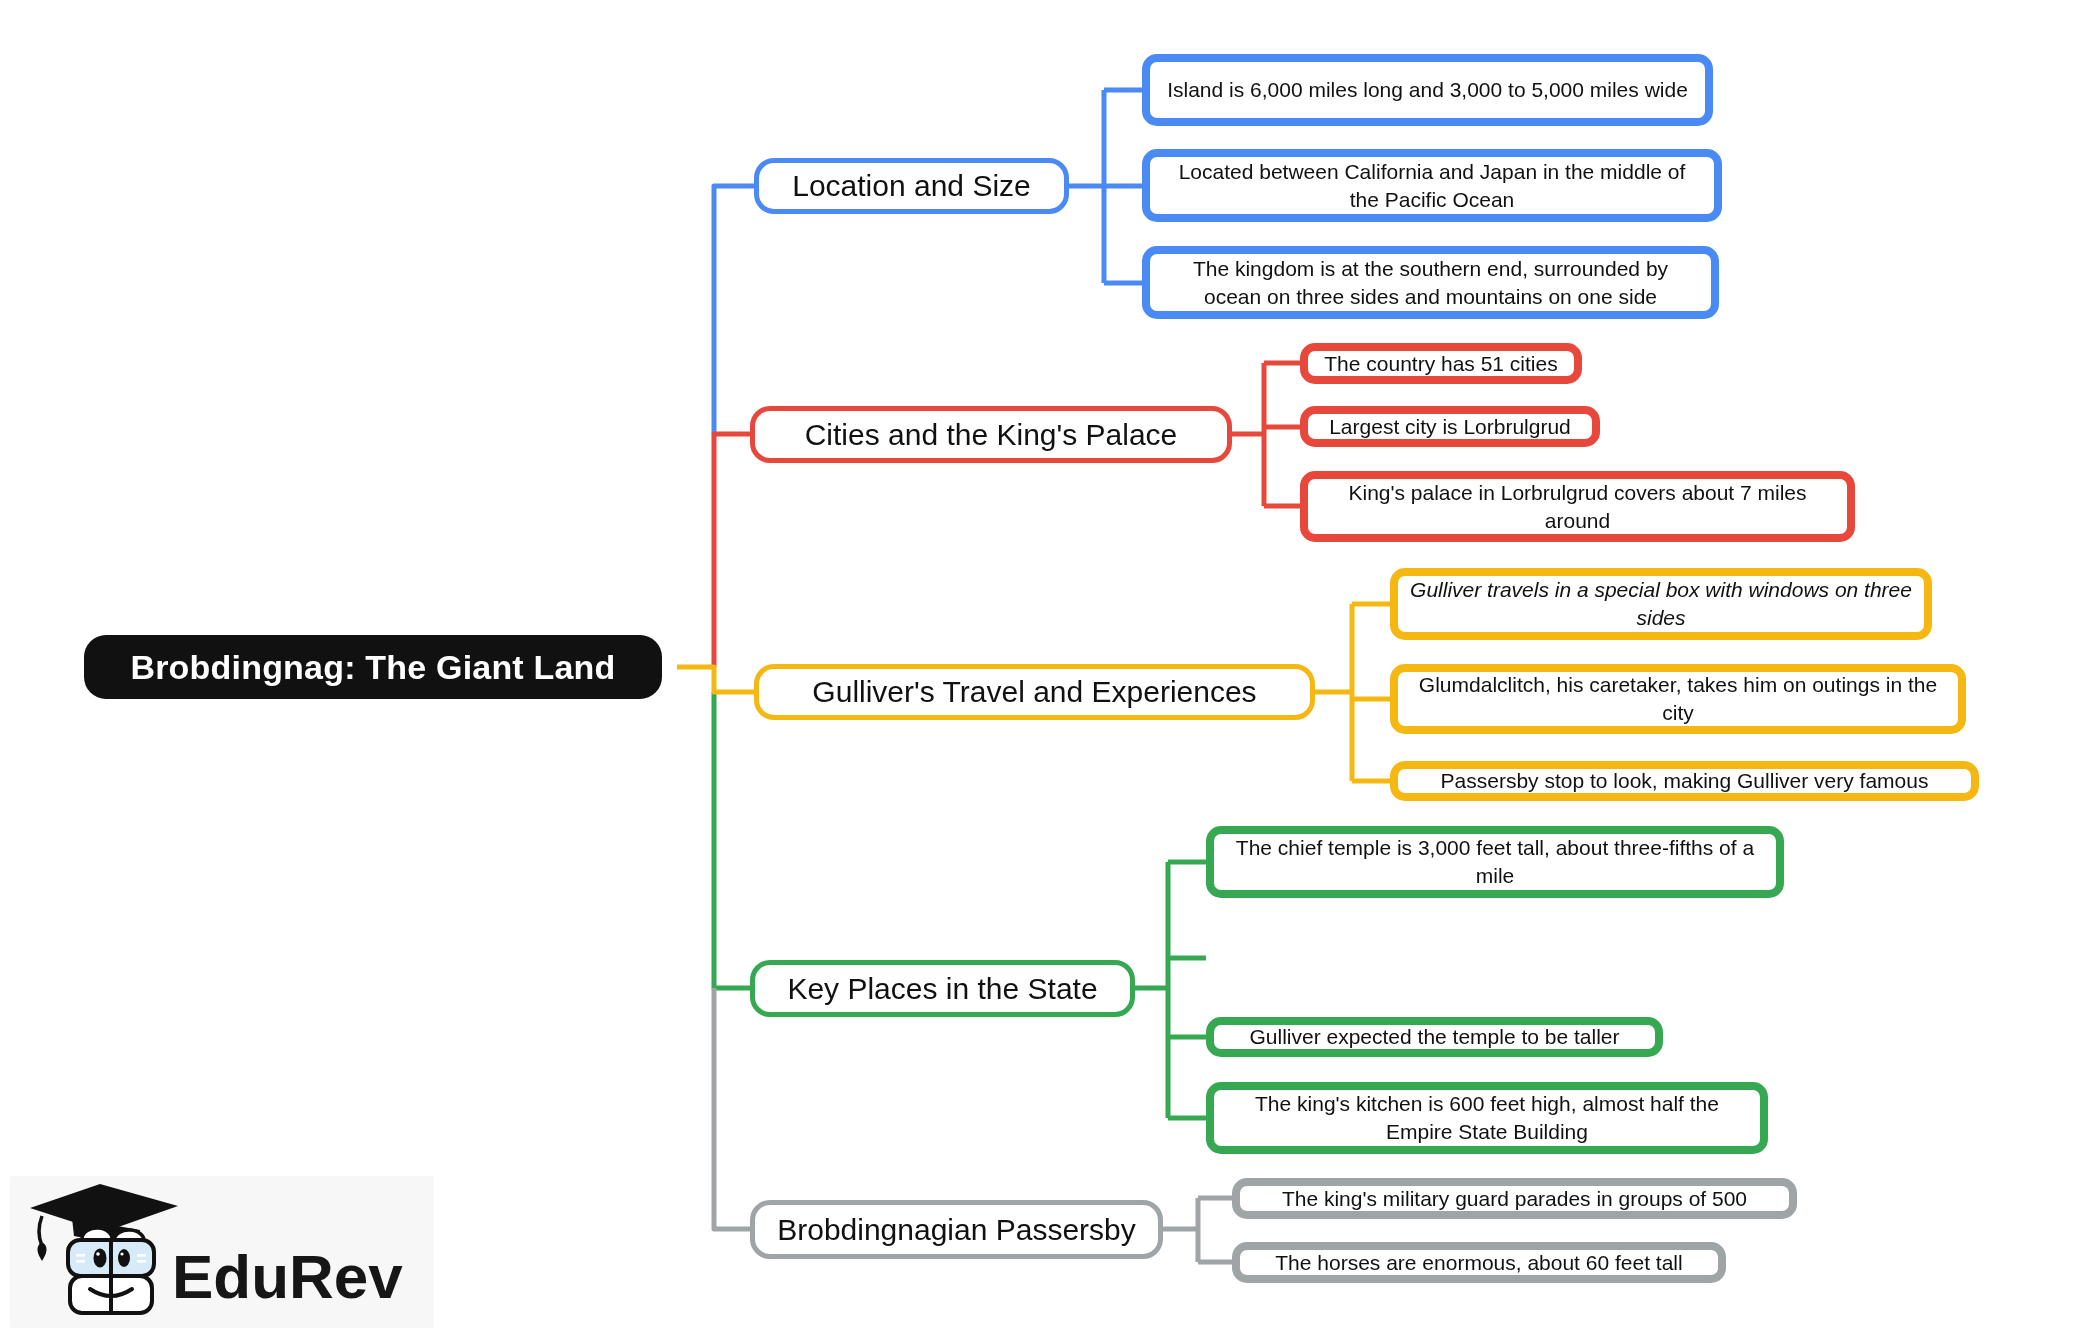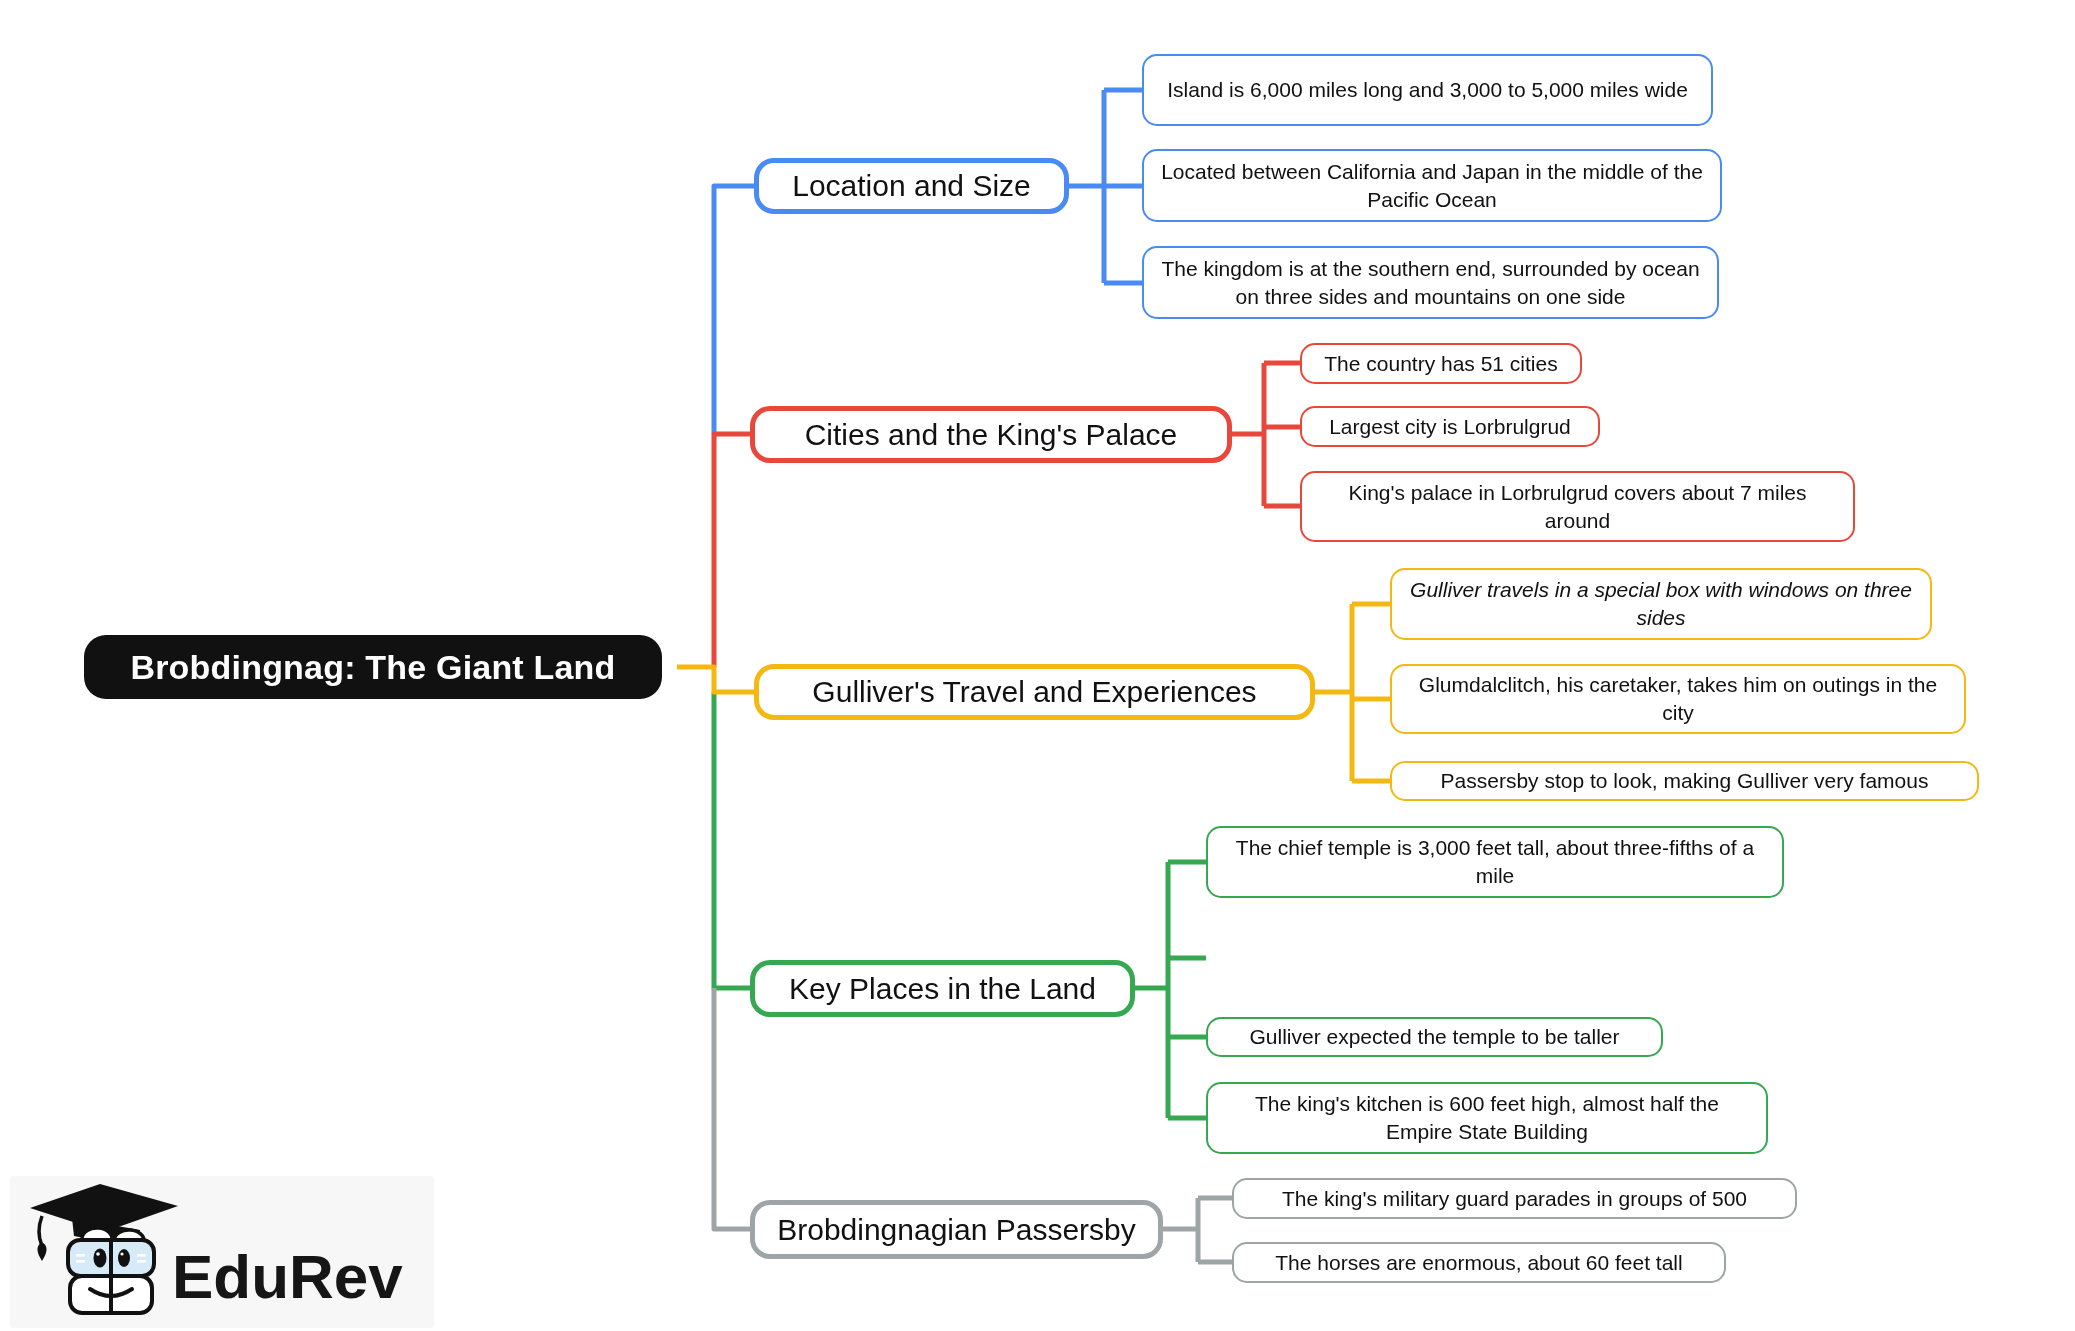--- a/index.html
+++ b/index.html
@@ -27,21 +27,21 @@
     z-index:3;
   }
   .topic{
     border:5px solid #000000;
     border-radius:20px;
     font-size:30px;
     white-space:nowrap;
     z-index:2;
   }
   .child{
-    border:2px solid #1d4ed8;
+    border:8px solid #1d4ed8;
     border-radius:15px;
     font-size:21px;
     line-height:1.32;
     padding:0 12px;
     z-index:2;
   }
   .c-blue{border-color:#4a8af4;}
   .c-red{border-color:#e8483b;}
   .c-yellow{border-color:#f5b712;}
   .c-green{border-color:#36a852;}
@@ -62,21 +62,21 @@
       <path stroke="#9fa4a6" d="M714 988 V1229 H750 M1163 1229 H1198 M1198 1198 V1262 M1198 1198 H1232 M1198 1262 H1232"></path>
       <path stroke="#f5b712" d="M677 667 H714 V692 H754 M1315 692 H1352 M1352 604 V781 M1352 604 H1390 M1352 699 H1390 M1352 781 H1390"></path>
     </g>
   </svg>
 
   <div class="node root" style="left:84px;top:635px;width:578px;height:64px;">Brobdingnag: The Giant Land</div>
 
   <div class="node topic c-blue" style="left:754px;top:158px;width:315px;height:56px;">Location and Size</div>
   <div class="node topic c-red" style="left:750px;top:406px;width:482px;height:57px;">Cities and the King's Palace</div>
   <div class="node topic c-yellow" style="left:754px;top:664px;width:561px;height:56px;">Gulliver's Travel and Experiences</div>
-  <div class="node topic c-green" style="left:750px;top:960px;width:385px;height:57px;">Key Places in the Land</div>
+  <div class="node topic c-green" style="left:750px;top:960px;width:385px;height:57px;">Key Places in the State</div>
   <div class="node topic c-gray" style="left:750px;top:1200px;width:413px;height:59px;">Brobdingnagian Passersby</div>
 
   <div class="node child c-blue" style="left:1142px;top:54px;width:571px;height:72px;">Island is 6,000 miles long and 3,000 to 5,000 miles wide</div>
   <div class="node child c-blue" style="left:1142px;top:149px;width:580px;height:73px;">Located between California and Japan in the middle of the Pacific Ocean</div>
   <div class="node child c-blue" style="left:1142px;top:246px;width:577px;height:73px;">The kingdom is at the southern end, surrounded by ocean on three sides and mountains on one side</div>
 
   <div class="node child c-red" style="left:1300px;top:343px;width:282px;height:41px;">The country has 51 cities</div>
   <div class="node child c-red" style="left:1300px;top:406px;width:300px;height:41px;">Largest city is Lorbrulgrud</div>
   <div class="node child c-red" style="left:1300px;top:471px;width:555px;height:71px;">King's palace in Lorbrulgrud covers about 7 miles around</div>
 

